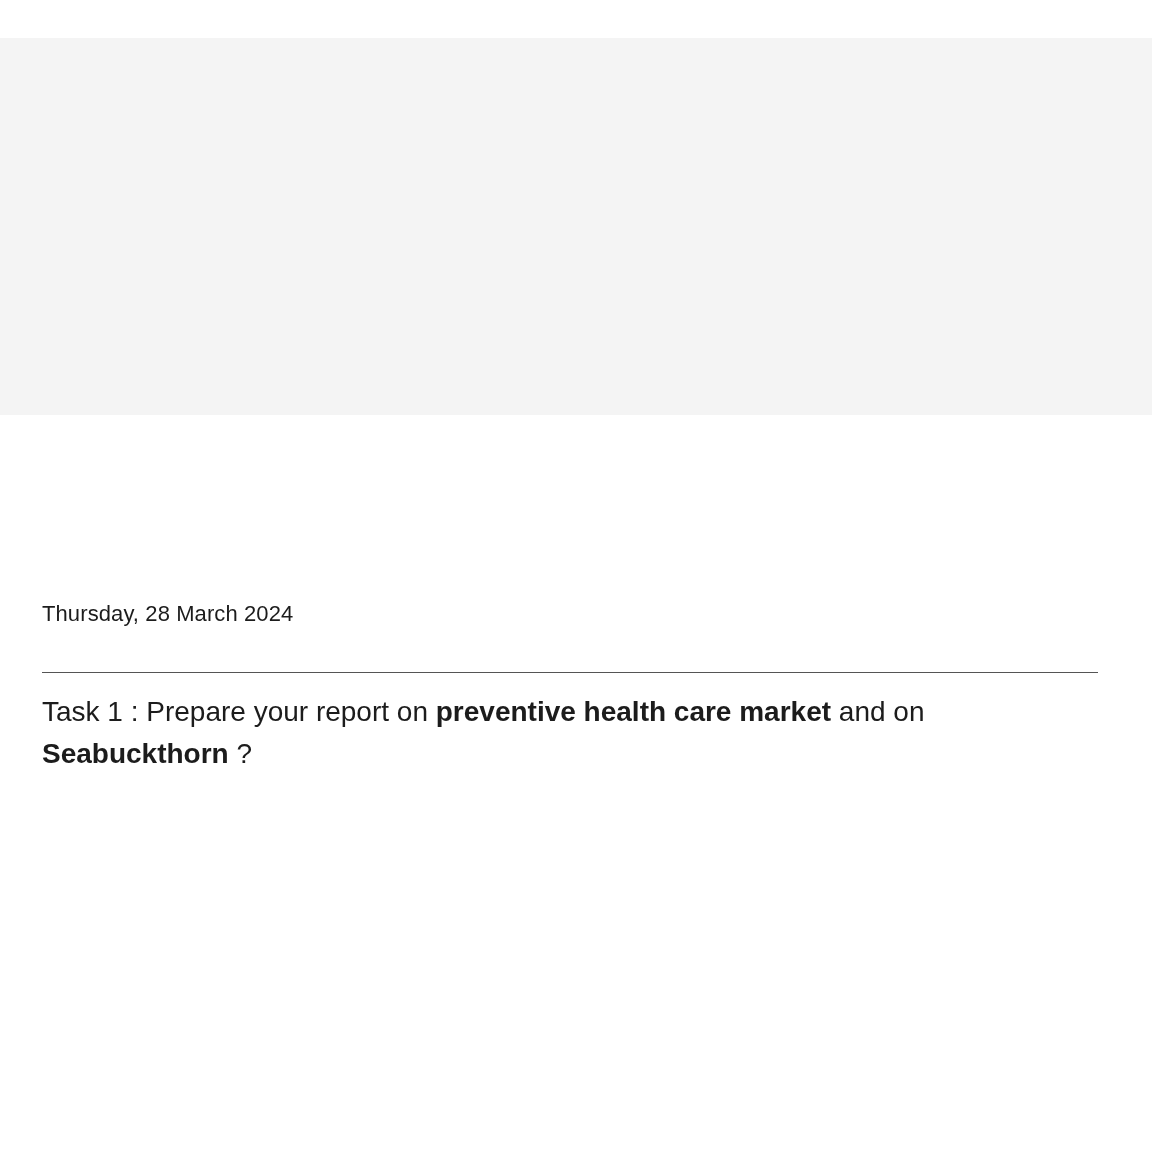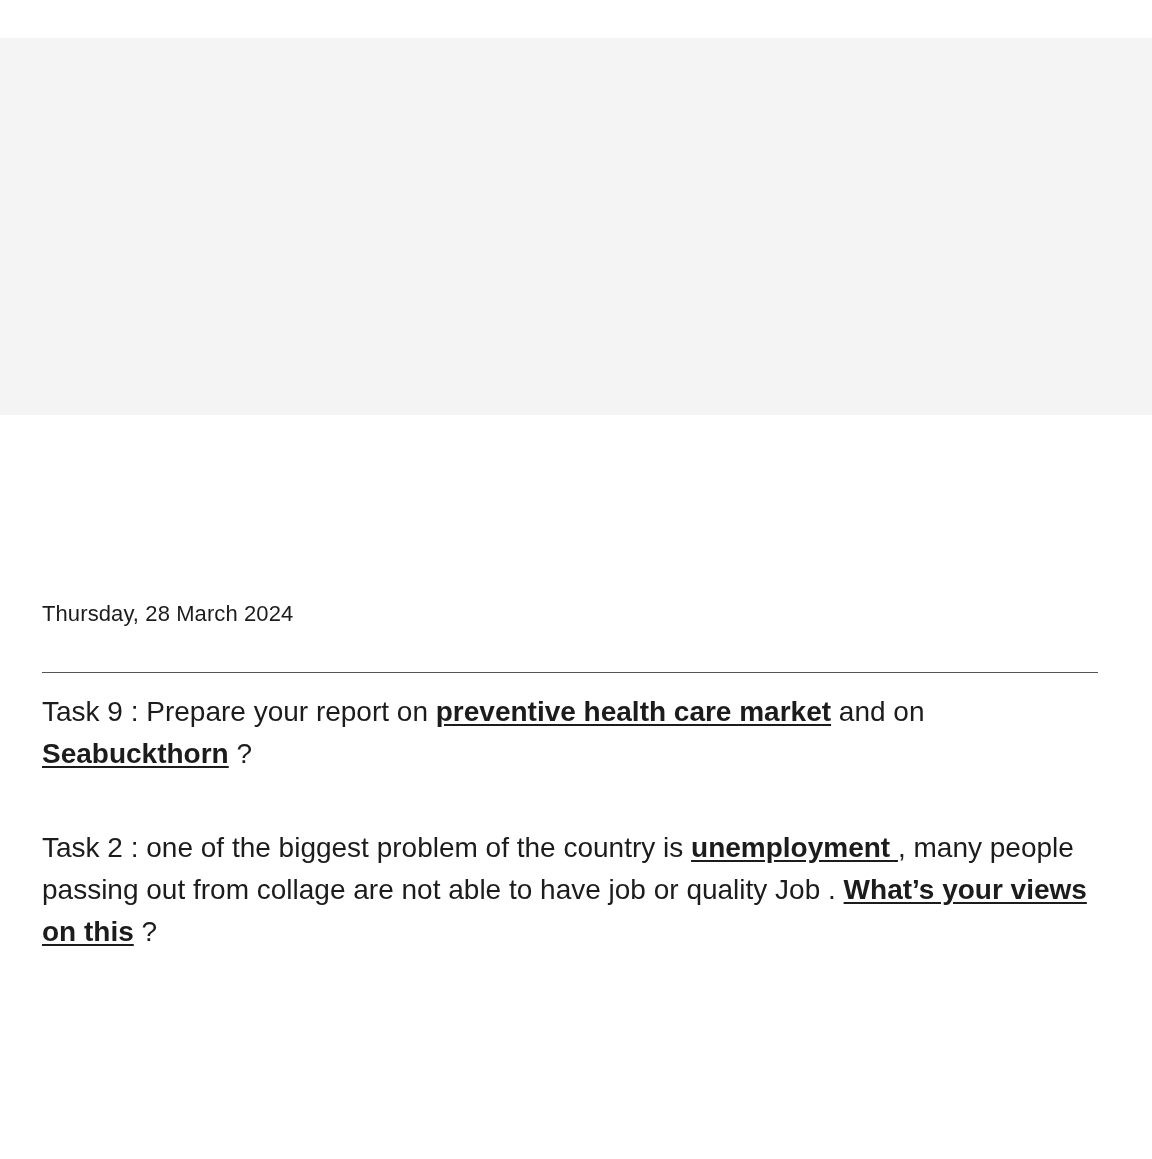--- a/index.html
+++ b/index.html
@@ -59,37 +59,35 @@
     line-height: 42px;
     color: #1c1c1c;
     margin-top: 18px;
     max-width: 1080px;
   }
   .task.second {
     margin-top: 52px;
   }
   .emph {
     font-weight: bold;
-    text-decoration: underline;
     text-underline-offset: 3px;
     text-align: center;
   }
 </style>
 </head>
 <body>
 
 <div class="page">
 
   <div class="top-banner"></div>
 
   <div class="content">
 
     <p class="doc-date">Thursday, 28 March 2024</p>
 
 
     <div class="rule"></div>
 
-    <p class="task first"><span>Task 9 : Prepare your report on </span><span class="emph">preventive health care market</span><span> and on </span><span class="emph">Seabuckthorn</span><span> ?</span></p>
+    <p class="task first"><span>Task 1 : Prepare your report on </span><span class="emph">preventive health care market</span><span> and on </span><span class="emph">Seabuckthorn</span><span> ?</span></p>
 
-    <p class="task second"><span>Task 2 : one of the biggest problem of the country is </span><span class="emph">unemployment </span><span>, many people passing out from collage are not able to have job or quality Job . </span><span class="emph">What’s your views on this</span><span> ?</span></p>
 
   </div>
 </div>
 
 </body></html>

